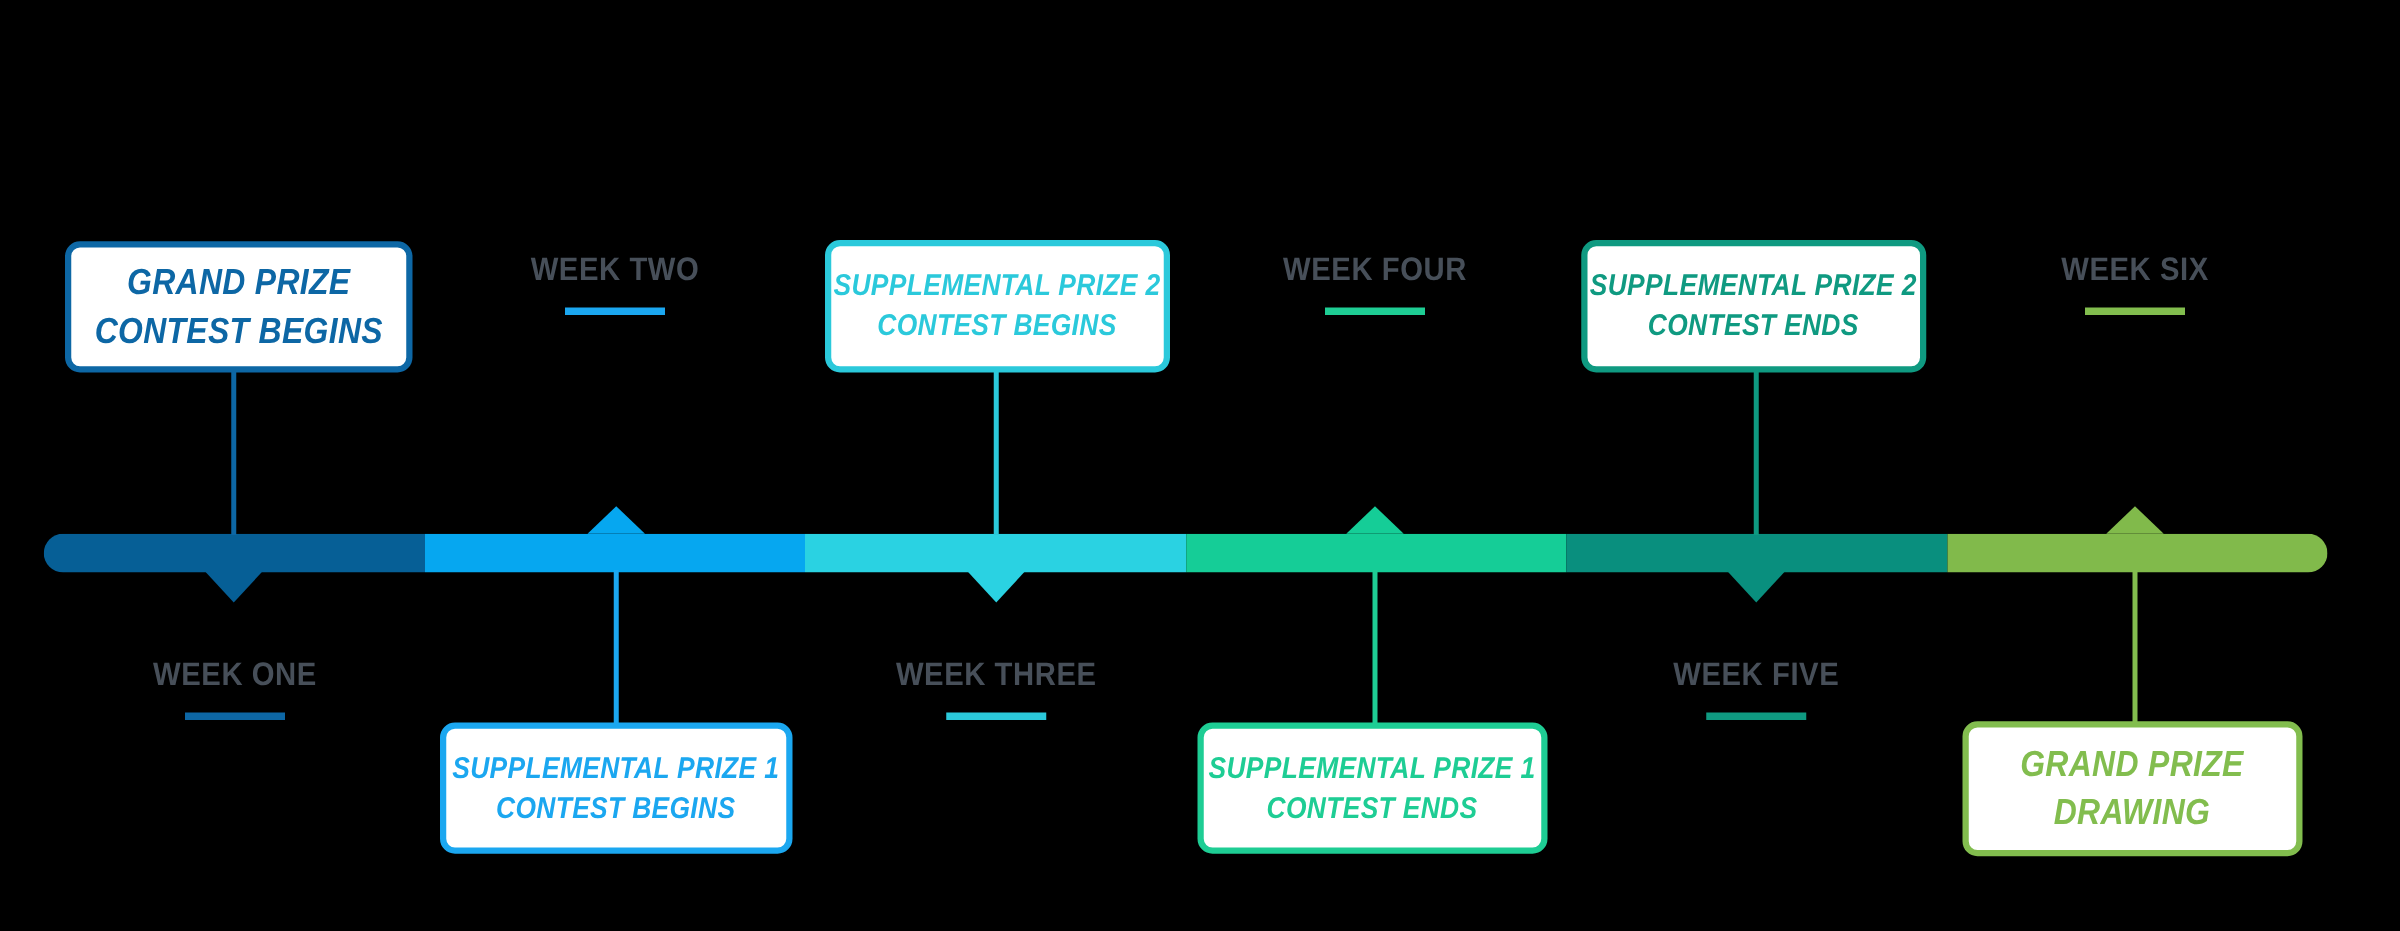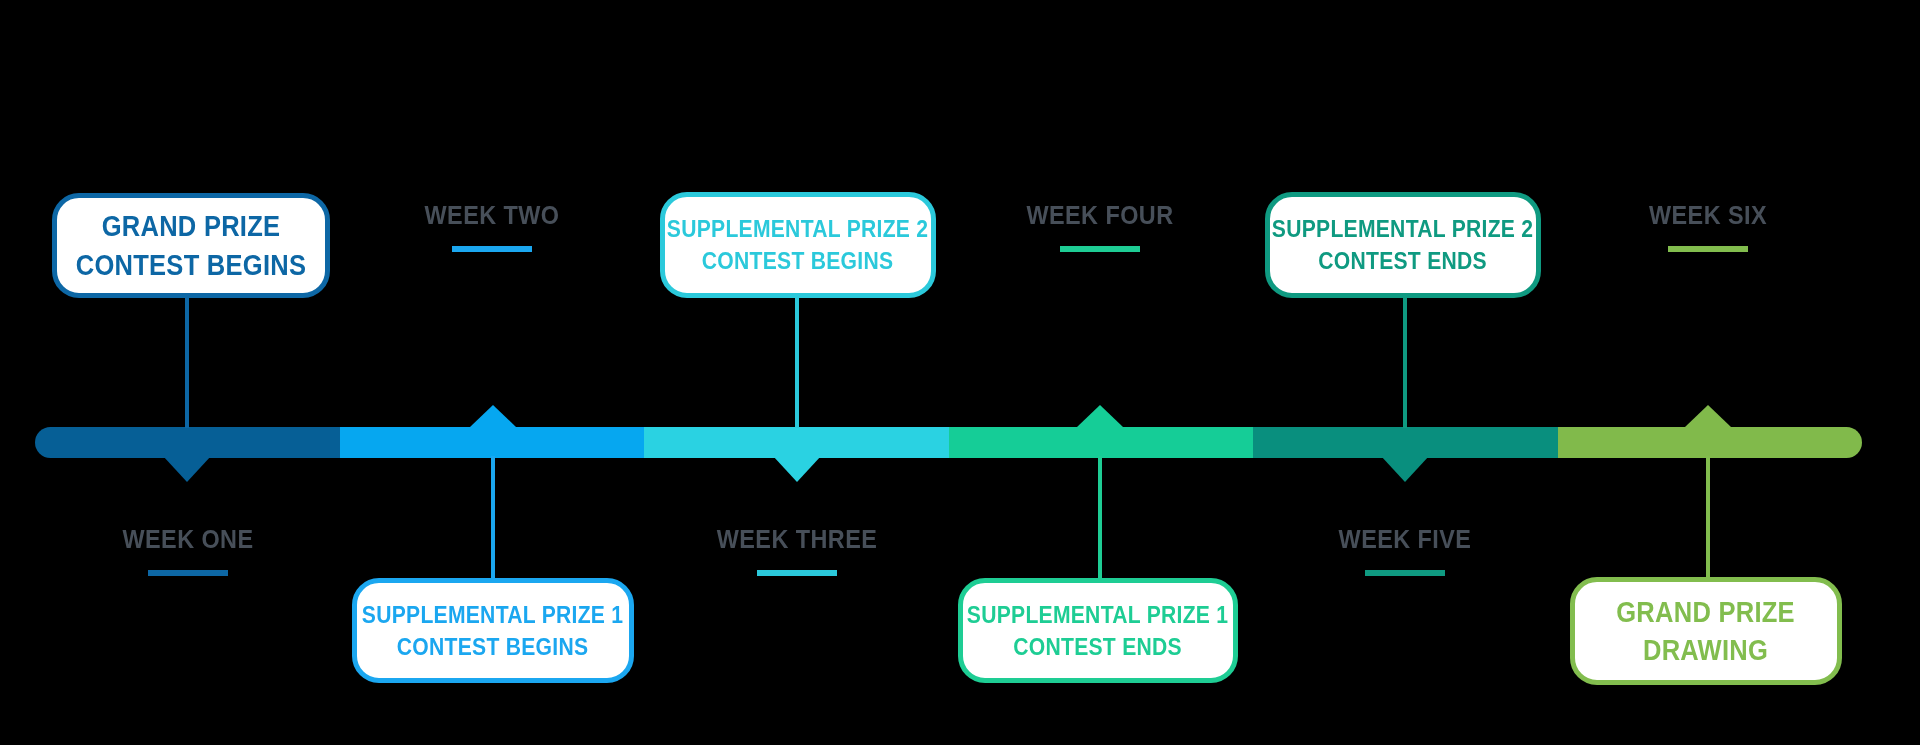--- a/index.html
+++ b/index.html
@@ -12,21 +12,21 @@
 
   
   .tri{position:absolute;width:0;height:0;}
   .tri-down{border-left:24px solid transparent;border-right:24px solid transparent;border-top:26px solid transparent;}
   .tri-up{border-left:23px solid transparent;border-right:23px solid transparent;border-bottom:22px solid transparent;}
 
   
   .vline{position:absolute;width:4px;}
 
   
-  .event-box{position:absolute;background:#fff;border:5px solid #000;border-radius:27px;display:flex;align-items:center;justify-content:center;box-sizing:border-box;}
+  .event-box{position:absolute;background:#fff;border:5px solid #000;border-radius:12px;display:flex;align-items:center;justify-content:center;box-sizing:border-box;font-style:italic;}
   .event-text{font-weight:bold;text-align:center;transform:scaleX(0.88);line-height:1.32;letter-spacing:.3px;white-space:nowrap;}
   .event-text.large{font-size:29px;}
   .event-text.small{font-size:24px;}
 
   
   .week-label{position:absolute;width:220px;text-align:center;font-weight:bold;font-size:26px;letter-spacing:.5px;transform:scaleX(0.9);white-space:nowrap;}
   .underline{position:absolute;width:80px;height:6px;}
 </style>
 </head>
 <body>

